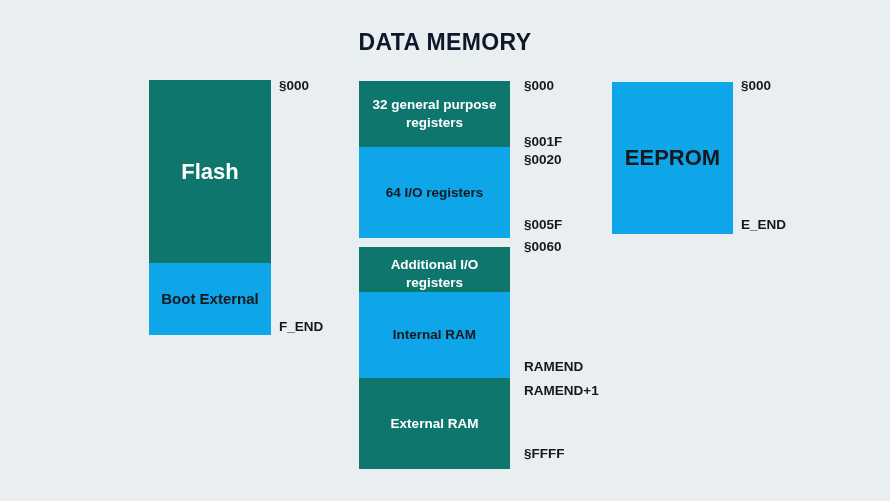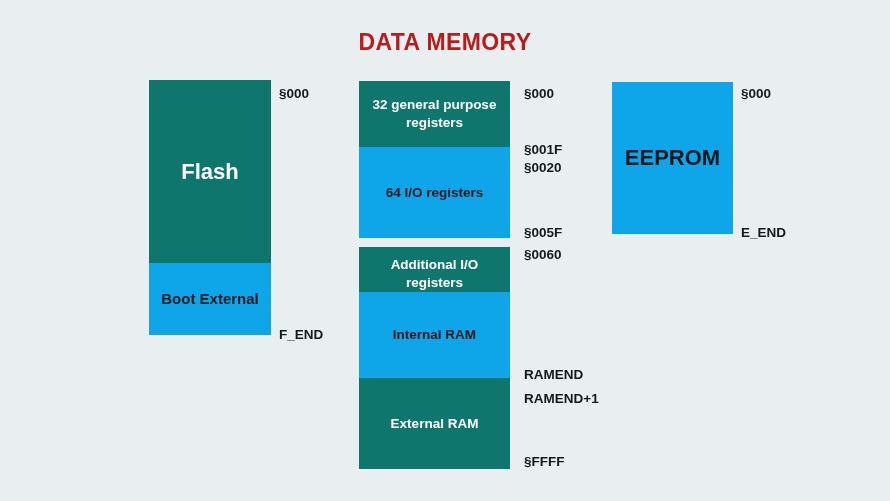--- a/index.html
+++ b/index.html
@@ -19,21 +19,21 @@
     inset: 0;
   }
   .title {
     position: absolute;
     left: 0;
     top: 29px;
     width: 890px;
     text-align: center;
     font-size: 23px;
     font-weight: bold;
-    color: #b91c1c;
+    color: #0f172a;
     letter-spacing: 0.4px;
   }
   
   .column {
     position: absolute;
   }
   .block {
     position: absolute;
     left: 0;
     width: 100%;
@@ -68,21 +68,20 @@
     font-size: 22px;
     font-weight: bold;
   }
   
   .addr {
     position: absolute;
     font-size: 13.5px;
     font-weight: bold;
     color: #15191d;
     white-space: nowrap;
-    margin-top: 8px;
   }
 </style>
 </head>
 <body>
 
 <div id="diagram">
 
   <div class="title">DATA MEMORY</div>
 
   <div class="column" style="left:149px; top:80px; width:122px; height:255px;">

